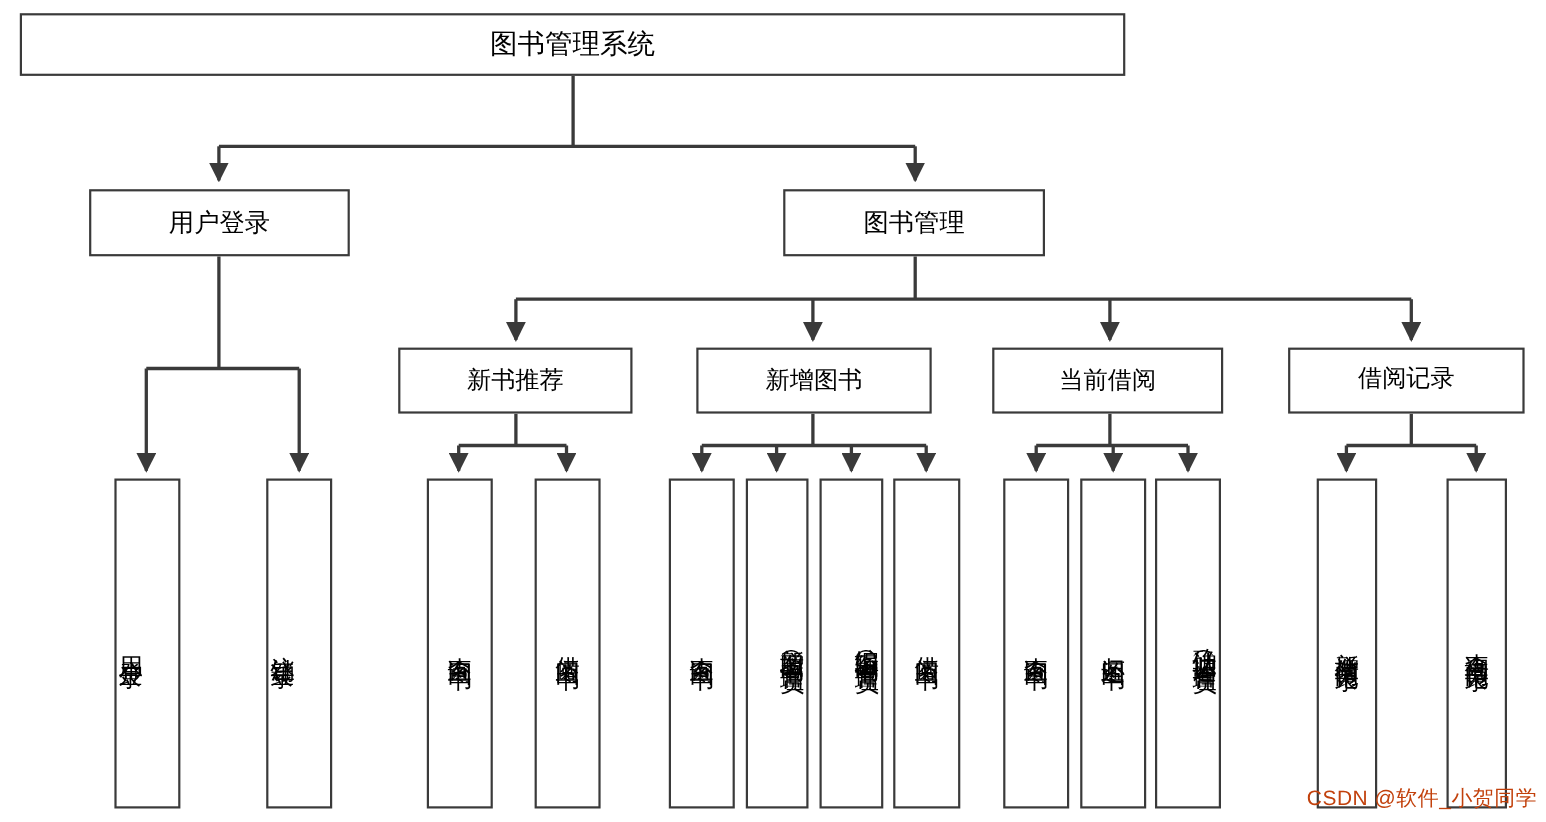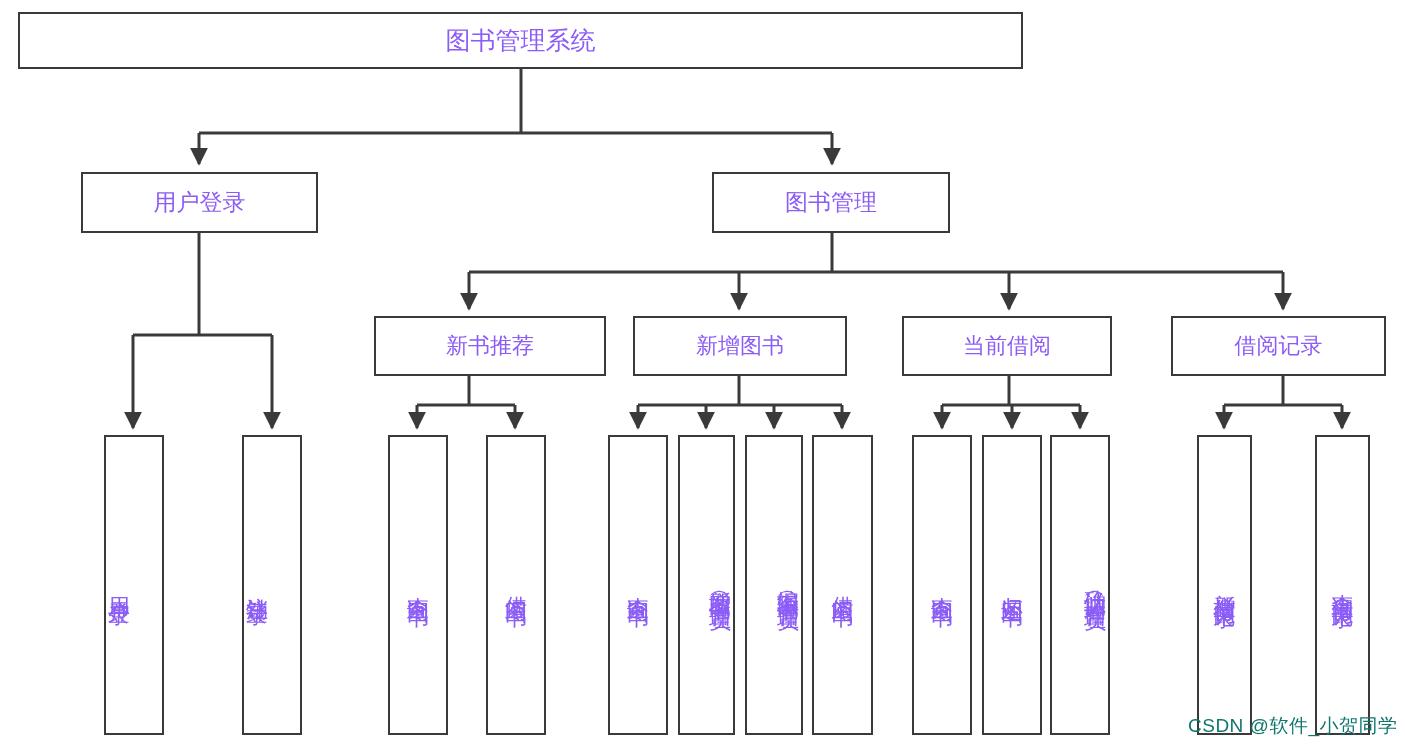--- a/index.html
+++ b/index.html
@@ -26,21 +26,21 @@
     pointer-events: none;
   }
   .node {
     position: absolute;
     box-sizing: border-box;
     border: 2px solid #3a3a3a;
     background: #ffffff;
     display: flex;
     align-items: center;
     justify-content: center;
-    color: #8b5cf6;
+    color: #000000;
     line-height: 1.18;
   }
   .node.root {
     font-size: 25px;
   }
   .node.lvl2 {
     font-size: 23px;
   }
   .node.lvl3 {
     font-size: 22px;
@@ -60,21 +60,21 @@
     align-items: flex-start;
   }
   .node.leaf.align-end {
     align-items: flex-end;
   }
   .watermark {
     position: absolute;
     left: 1188px;
     top: 713px;
     font-size: 19px;
-    color: #0f766e;
+    color: #c2410c;
     white-space: nowrap;
     letter-spacing: 0.5px;
     text-align: center;
   }
 </style>
 </head>
 <body>
 
 <div id="canvas">
 
@@ -126,24 +126,24 @@
       <path d="M 1224 405 L 1224 428" marker-end="url(#arrow)"></path>
       <path d="M 1342 405 L 1342 428" marker-end="url(#arrow)"></path>
     </g>
   </svg>
 
   <div class="node root" style="left:18px; top:12px; width:1005px; height:57px;">图书管理系统</div>
 
   <div class="node lvl2" style="left:81px; top:172px; width:237px; height:61px;">用户登录</div>
   <div class="node lvl2" style="left:712px; top:172px; width:238px; height:61px;text-align:right;">图书管理</div>
 
-  <div class="node lvl3" style="left:374px; top:316px; width:232px; height:60px;">新书推荐</div>
+  <div class="node lvl3" style="left:362px; top:316px; width:213px; height:60px;">新书推荐</div>
   <div class="node lvl3" style="left:633px; top:316px; width:214px; height:60px;">新增图书</div>
   <div class="node lvl3" style="left:902px; top:316px; width:210px; height:60px;">当前借阅</div>
-  <div class="node lvl3" style="left:1171px; top:316px; width:215px; height:60px;">借阅记录</div>
+  <div class="node lvl3" style="left:1171px; top:316px; width:215px; height:60px;font-family:Liberation Mono, monospace;">借阅记录</div>
 
   <div class="node leaf align-end" style="left:104px; top:435px; width:60px; height:300px;">用户登录</div>
   <div class="node leaf align-end" style="left:242px; top:435px; width:60px; height:300px;">注销登录</div>
 
   <div class="node leaf align-center" style="left:388px; top:435px; width:60px; height:300px;">查询图书</div>
   <div class="node leaf align-center" style="left:486px; top:435px; width:60px; height:300px;">借阅图书</div>
 
   <div class="node leaf align-center" style="left:608px; top:435px; width:60px; height:300px;">查询图书</div>
   <div class="node leaf align-start" style="left:678px; top:435px; width:57px; height:300px;">新增图书（管理员）</div>
   <div class="node leaf align-start" style="left:745px; top:435px; width:58px; height:300px;">编辑图书（管理员）</div>

